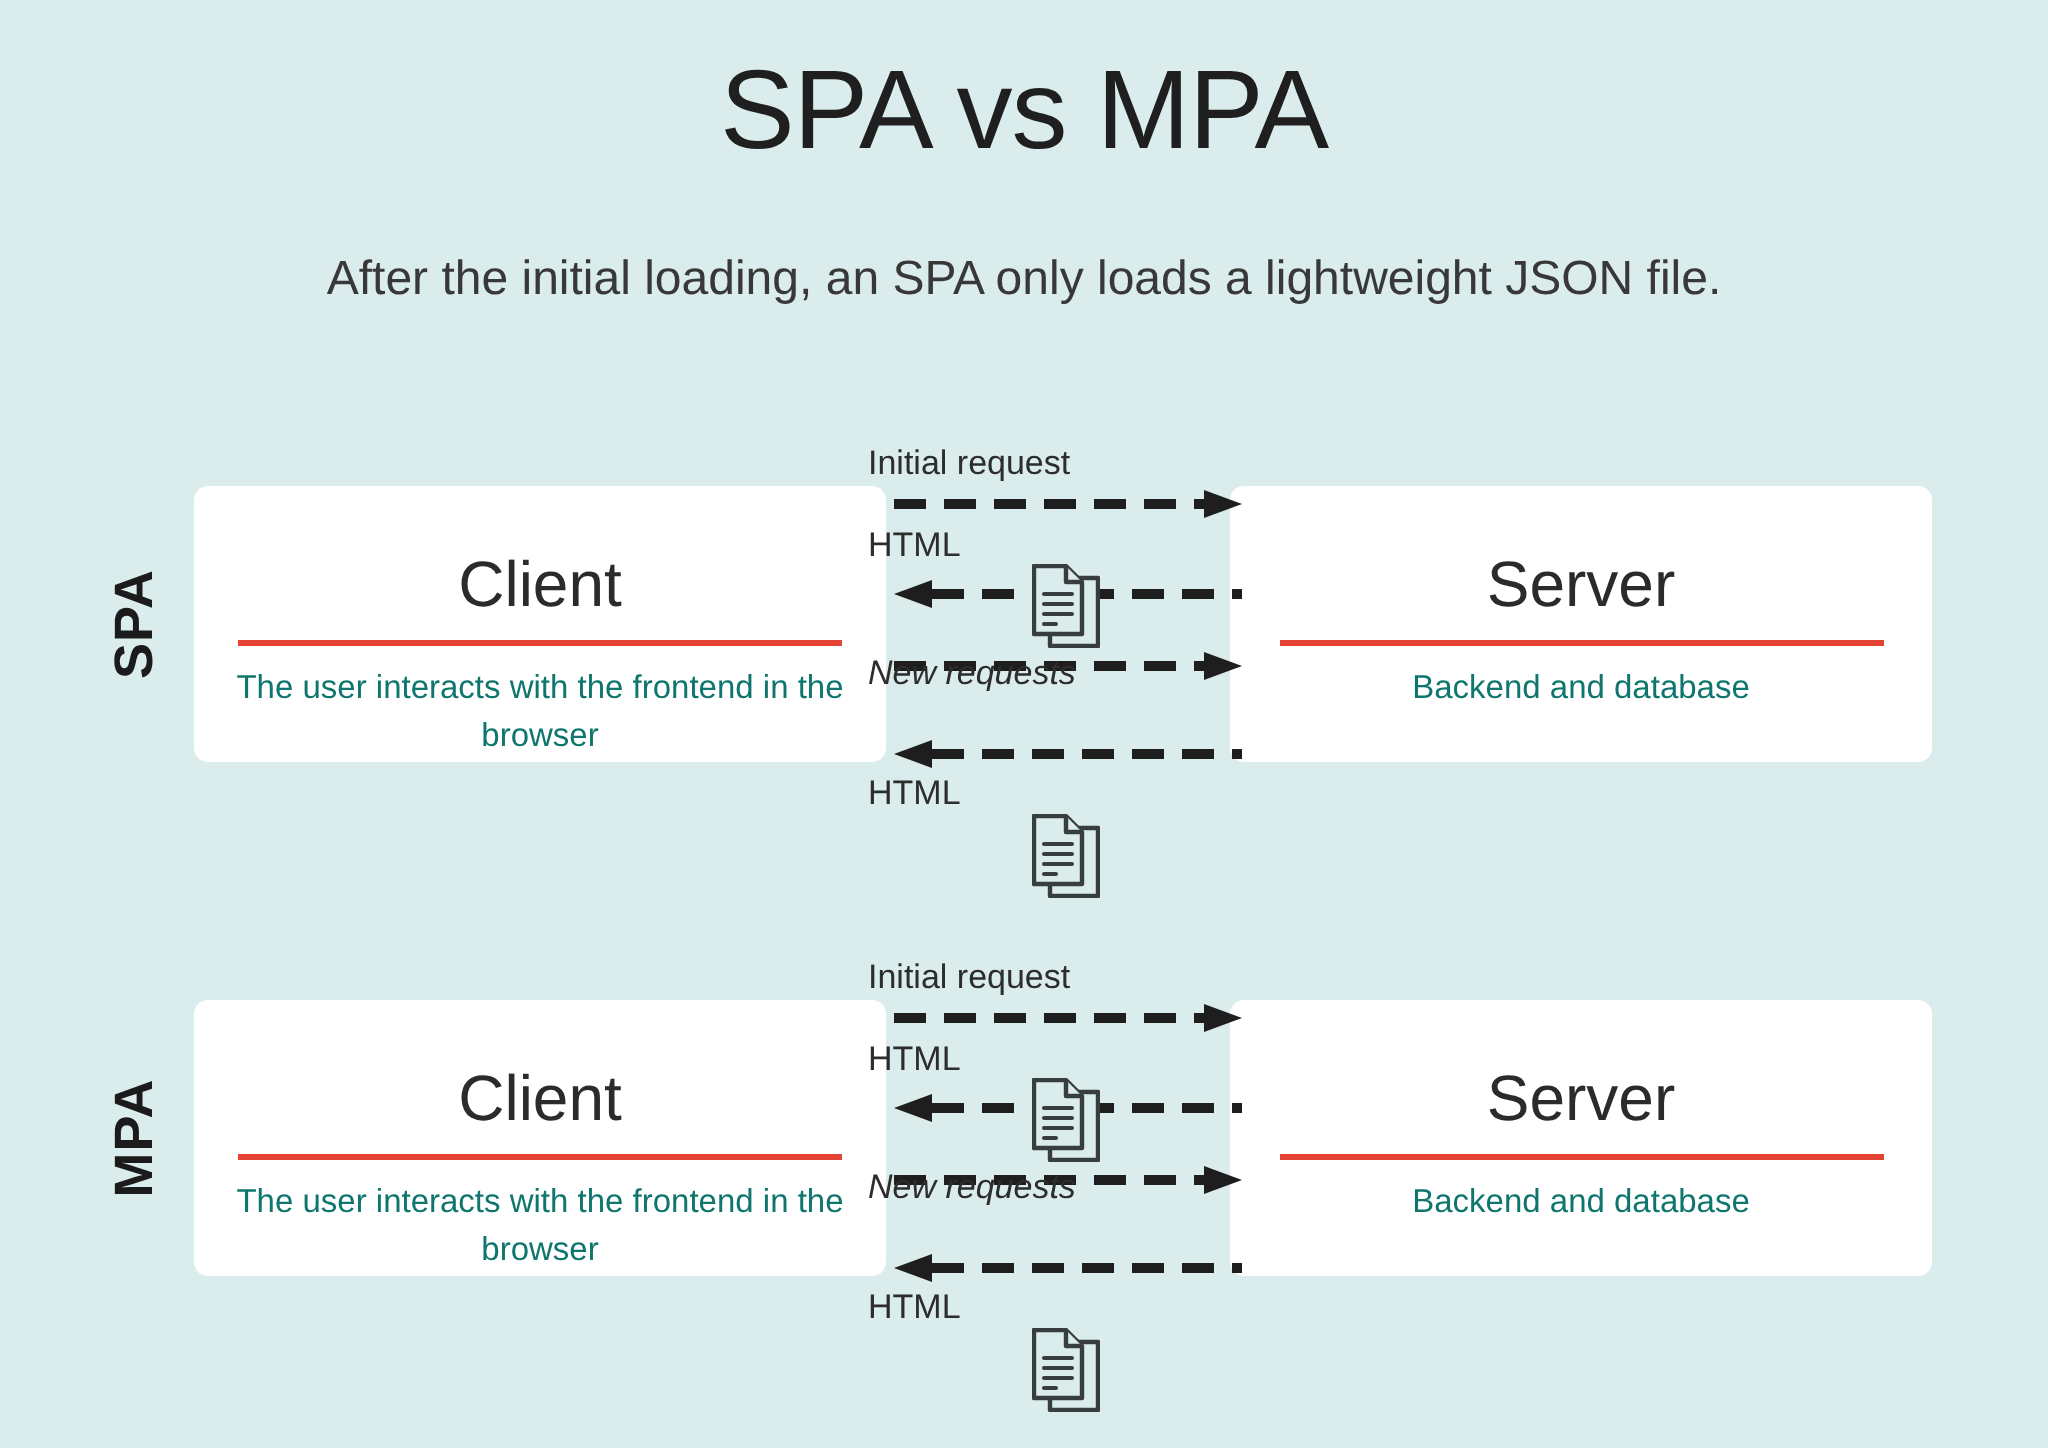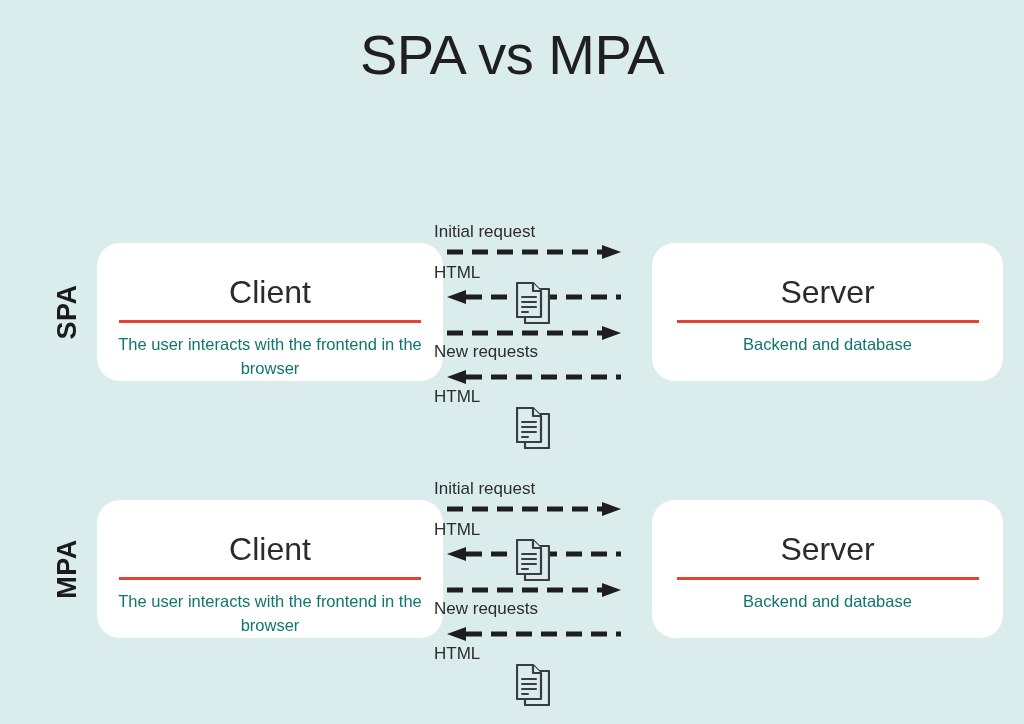--- a/index.html
+++ b/index.html
@@ -22,55 +22,56 @@
   #row-mpa { top:500px; }
 
   .row-label {
     position:absolute; left:-4px; top:51px; width:142px; height:36px; line-height:36px;
     text-align:center; transform:rotate(-90deg);
     font-size:27px; font-weight:700; color:#1b1b1b; letter-spacing:0.5px;
   }
 
   .box {
     position:absolute; top:0; height:138px; background:var(--card,#ffffff);
-    border-radius:23px; text-align:center;
+    border-radius:7px; text-align:center;
   }
   .box-client { left:97px; width:346px; }
-  .box-server { left:652px; width:351px; }
+  .box-server { left:615px; width:351px; }
   .box-title { margin-top:31px; font-size:32px; font-weight:400; color:#2b2b2b; line-height:1.15; }
   .box-divider { width:302px; height:3px; margin:9px auto 9px; background:var(--divider_red,#e54236); }
   .box-desc { margin:0 auto; width:336px; font-size:16.5px; line-height:24px; color:#0f766e; }
 
   .mid-label {
     position:absolute; left:434px; width:200px; text-align:left;
     font-size:17px; color:#2d2d2d;
   }
   .ml-req1 { top:-21px; }
   .ml-resp1 { top:20px; }
-  .ml-req2 { top:99px; }
+  .ml-req2 { top:84px;font-style:italic; }
   .ml-resp2 { top:144px; }
 
   .arrows { position:absolute; left:447px; top:2px; }
   .arrows line { stroke:var(--arrow_black,#1e1e1e); stroke-width:5; }
   .arrows polygon { fill:var(--arrow_black,#1e1e1e); }
 
   .doc-icon { position:absolute; width:34px; height:42px; }
   .doc-resp1 { left:516px; top:39px; }
   .doc-resp2 { left:516px; top:164px; }
   .doc-icon path { stroke:var(--icon_stroke,#383d40); stroke-width:2.2; fill:var(--background,#daeceb); stroke-linejoin:round; }
   .doc-icon line { stroke:var(--icon_stroke,#383d40); stroke-width:2; stroke-linecap:round; }
 </style>
 </head>
 <body>
 
 <div class="canvas">
 
   <div class="title">SPA vs MPA</div>
 
   <div class="subtitle">
+    <div>After the initial loading, an SPA only loads a lightweight JSON file.</div>
   </div>
 
   <div class="row" id="row-spa">
     <div class="row-label">SPA</div>
 
     <div class="box box-client">
       <div class="box-title">Client</div>
       <div class="box-divider"></div>
       <div class="box-desc">The user interacts with the frontend in the browser</div>
     </div>

